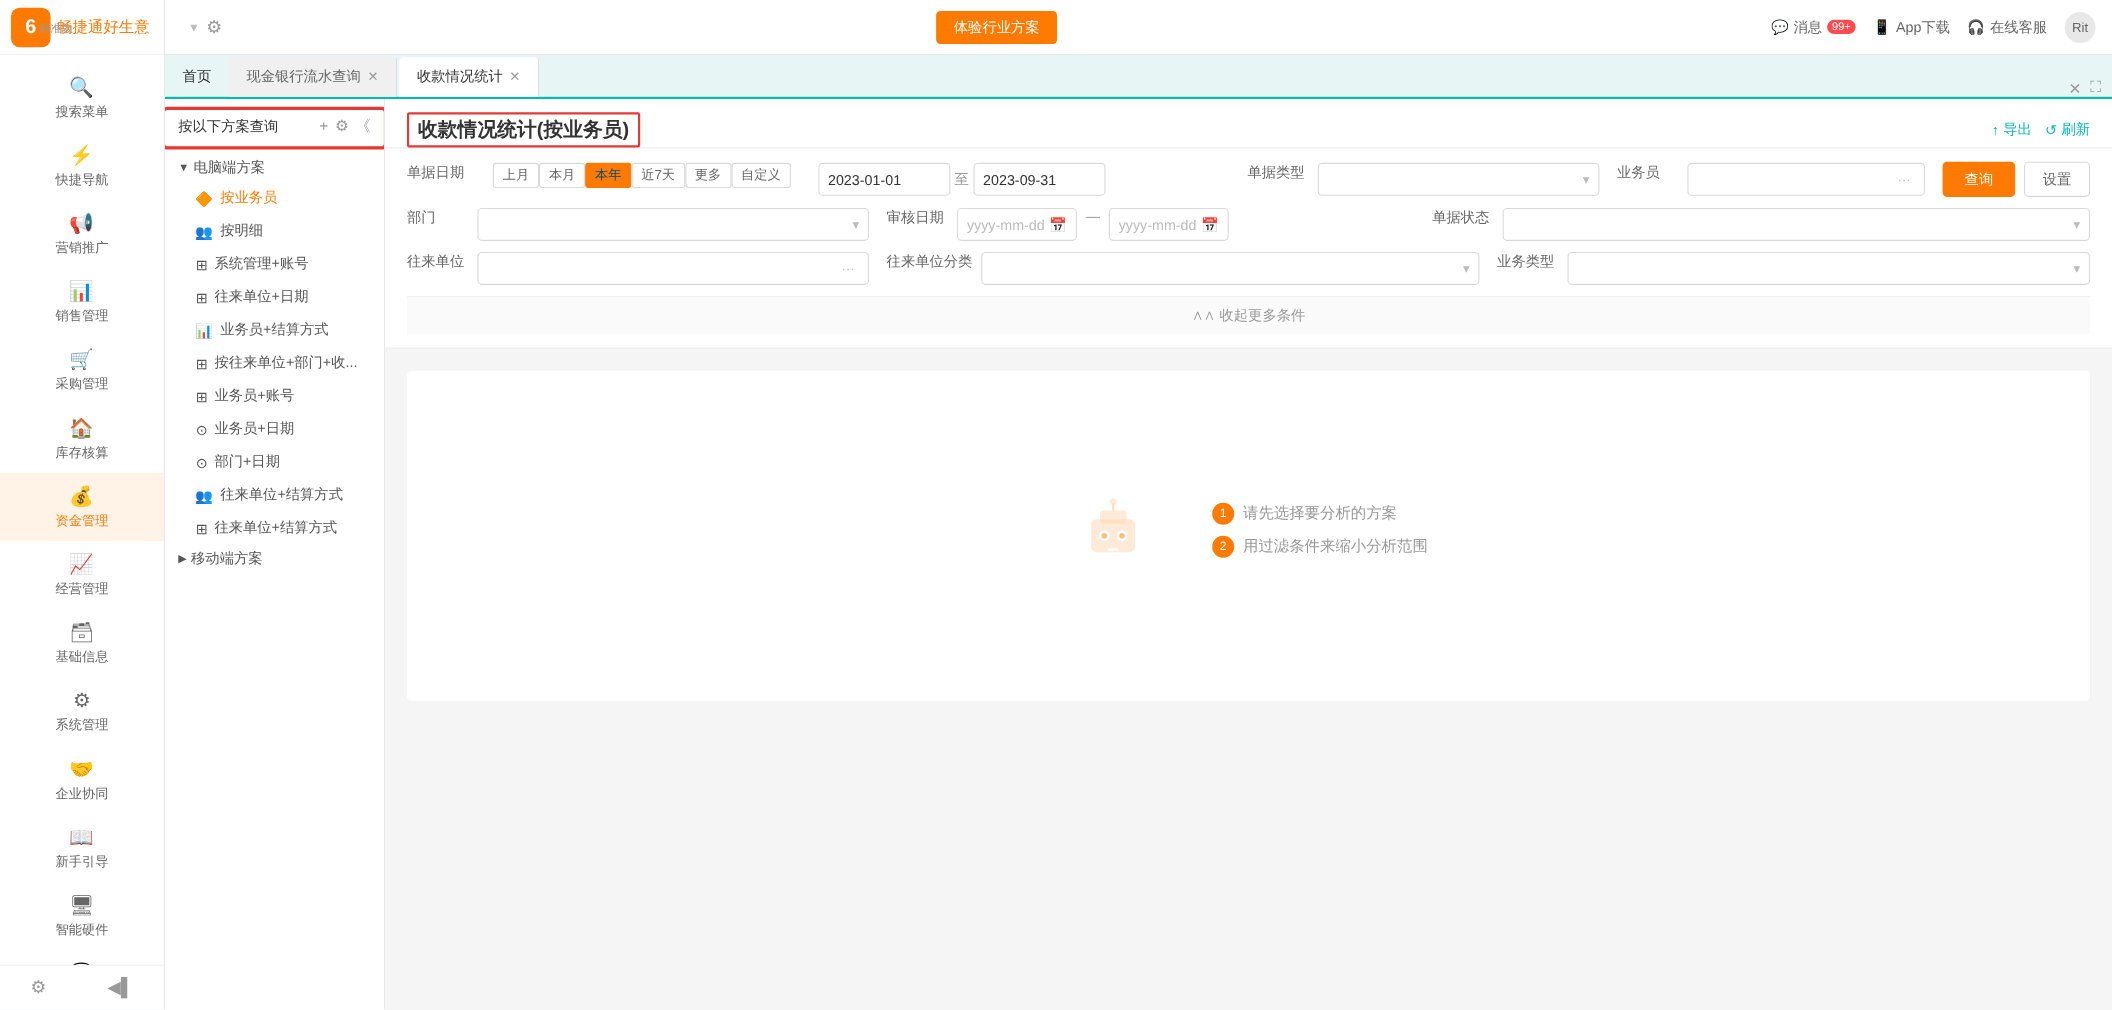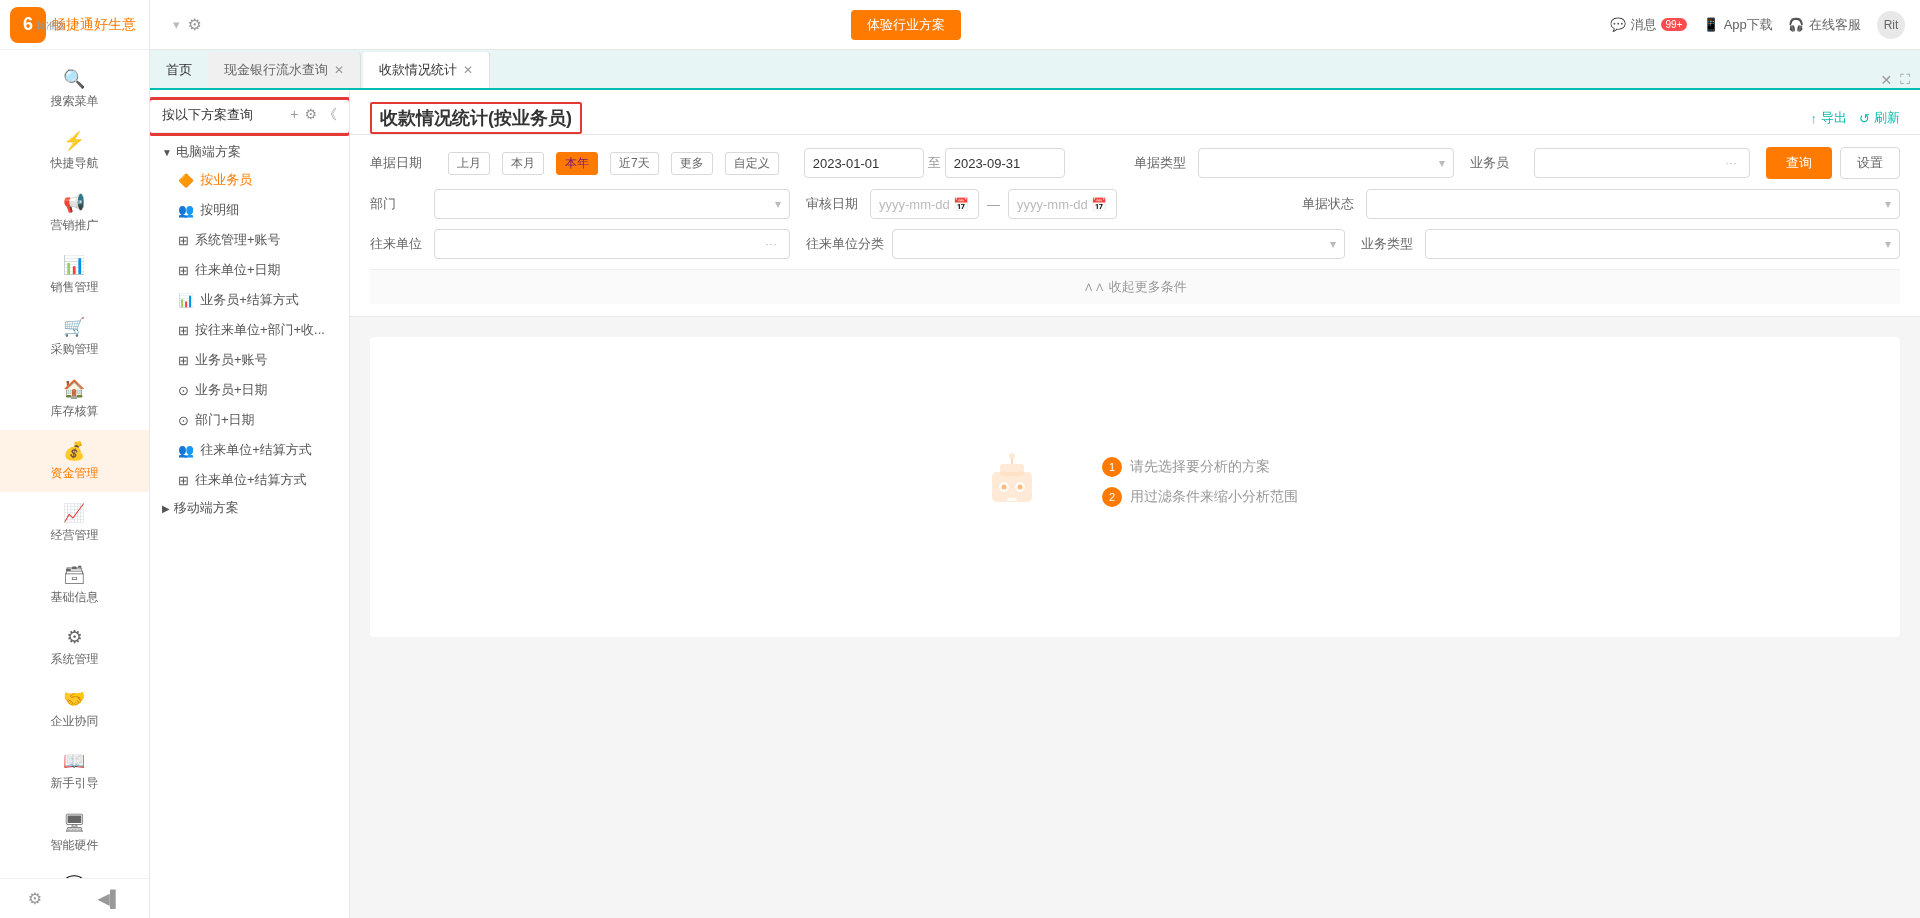--- a/index.html
+++ b/index.html
@@ -69,29 +69,29 @@
     
     .page-header { background: #fff; padding: 12px 20px 0; display: flex; align-items: center; justify-content: space-between; border-bottom: 1px solid #e8e8e8; }
     .page-title { font-size: 18px; font-weight: bold; color: #333; border: 2px solid #e53935; padding: 2px 8px; border-radius: 2px; display: inline-block; }
     .page-header-actions { display: flex; gap: 12px; align-items: center; }
     .btn-export { display: flex; align-items: center; gap: 4px; color: #00bdb0; cursor: pointer; font-size: 13px; }
     .btn-refresh { display: flex; align-items: center; gap: 4px; color: #00bdb0; cursor: pointer; font-size: 13px; }
 
     
     .search-form { background: #fff; padding: 12px 20px; border-bottom: 1px solid #e8e8e8; }
     .form-row { display: flex; align-items: center; gap: 16px; margin-bottom: 10px; }
-    .form-item { display: flex; align-items: center; gap: 8px; flex: 1; }
+    .form-item { display: flex; align-items: flex-start; gap: 8px; flex: 1; }
     .form-label { color: #666; font-size: 13px; white-space: nowrap; min-width: 56px; }
     .form-control { flex: 1; height: 30px; border: 1px solid #d9d9d9; border-radius: 4px; padding: 0 8px; font-size: 13px; color: #333; display: flex; align-items: center; justify-content: space-between; cursor: pointer; }
     .date-range { display: flex; align-items: center; gap: 4px; padding-left: 17px; }
     .date-input { height: 30px; border: 1px solid #d9d9d9; border-radius: 4px; padding: 0 8px; font-size: 13px; color: #333; display: flex; align-items: center; gap: 4px; min-width: 120px; cursor: pointer; }
     .date-separator { color: #999; }
-    .date-quick-btns { display: flex; align-items: center; gap: 12px; padding-left: 14px; }
+    .date-quick-btns { display: flex; align-items: center; gap: 0; padding-left: 14px; }
     .date-quick-btn { padding: 2px 8px; border: 1px solid #d9d9d9; border-radius: 3px; cursor: pointer; color: #666; font-size: 12px; background: #fff; }
-    .date-quick-btn.active { background: #ff7a00; color: #701a75; border-color: #ff7a00; }
+    .date-quick-btn.active { background: #ff7a00; color: #0c4a6e; border-color: #ff7a00; }
     .dropdown-icon { color: #bbb; font-size: 12px; }
     .form-actions { display: flex; gap: 8px; }
     .btn-query { background: #ff7a00; color: #fff; border: none; border-radius: 4px; padding: 6px 20px; cursor: pointer; font-size: 13px; text-align: center; }
     .btn-set { background: #fff; color: #666; border: 1px solid #d9d9d9; border-radius: 4px; padding: 6px 16px; cursor: pointer; font-size: 13px; }
     .collapse-bar { text-align: center; padding: 8px; color: #999; cursor: pointer; font-size: 13px; background: #fafafa; border-top: 1px solid #f0f0f0; }
 
     
     .main-content { flex: 1; background: #f5f5f5; display: flex; flex-direction: column; align-items: center; justify-content: flex-start; padding: 20px; }
     .empty-hint { background: #fff; width: 100%; height: 300px; display: flex; align-items: center; justify-content: center; border-radius: 4px; }
     .hint-content { display: flex; align-items: center; gap: 40px; }

